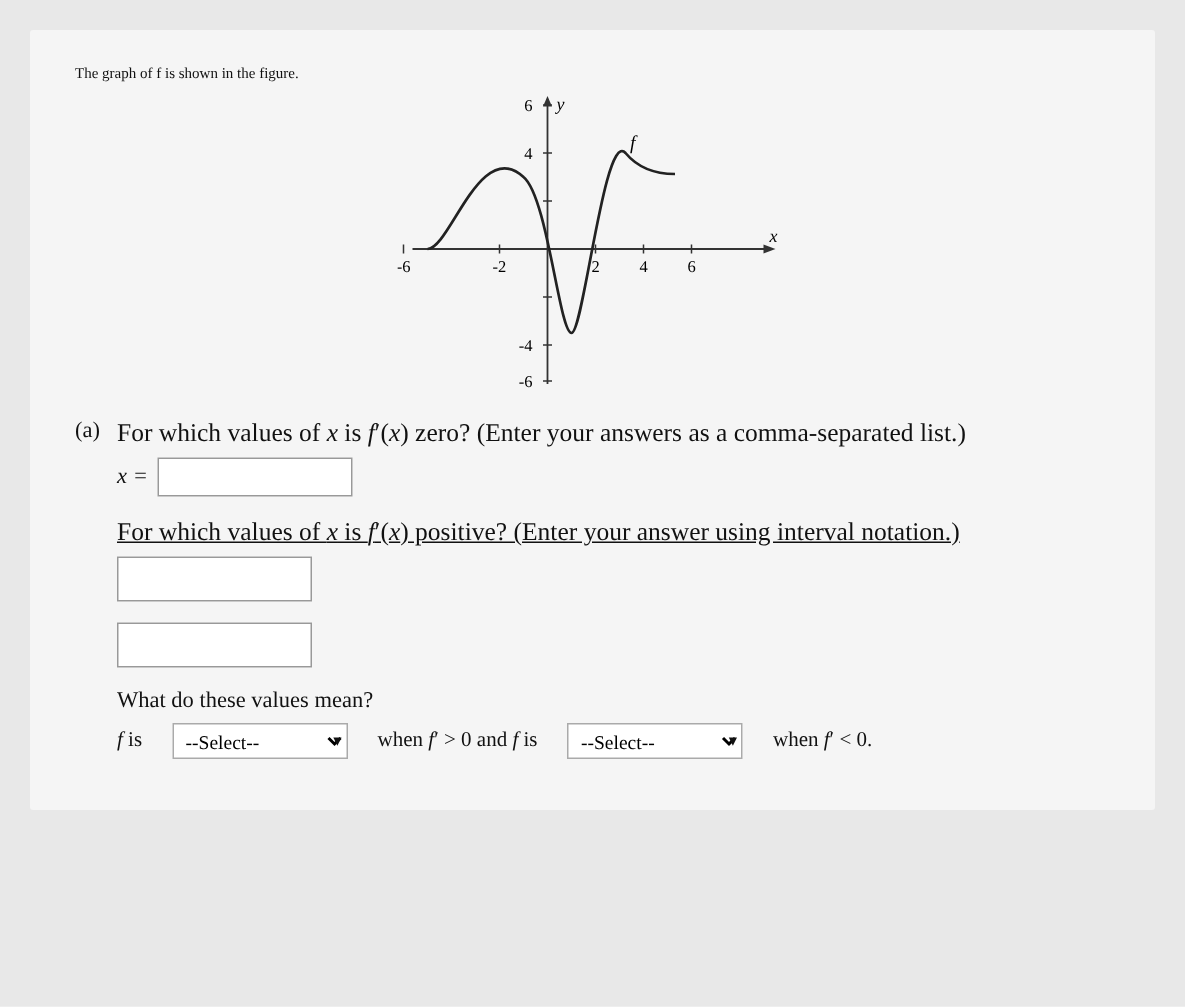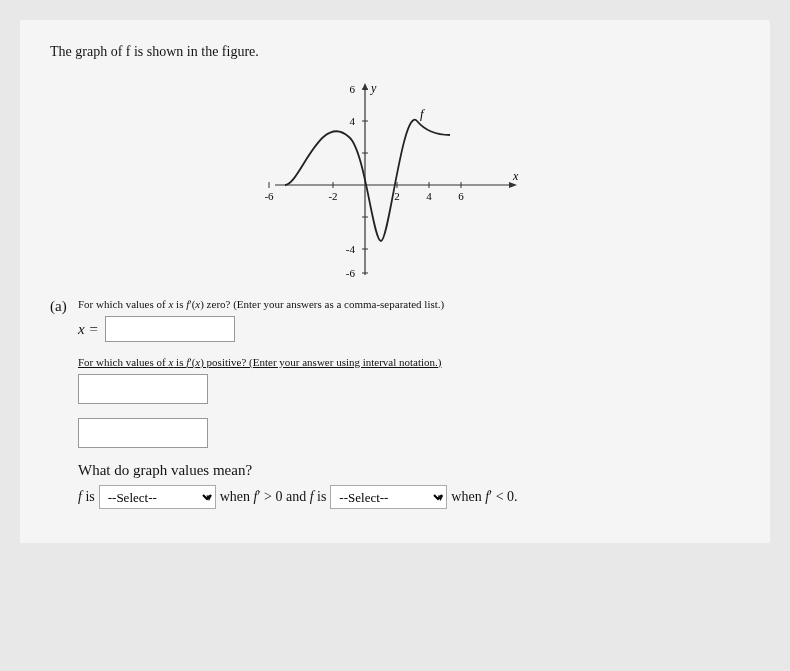--- a/index.html
+++ b/index.html
@@ -15,43 +15,43 @@
       justify-content: center;
       padding: 20px;
     }
     .page {
       background: #f5f5f5;
       width: 760px;
       padding: 24px 30px 30px 30px;
       border-radius: 2px;
     }
     .intro-text {
-      font-size: 14px;
-      margin-bottom: 20px;
+      font-size: 10px;
+      margin-bottom: 6px;
     }
     .graph-container {
       display: flex;
       justify-content: center;
       margin-bottom: 18px;
     }
     .graph-wrap {
       position: relative;
       width: 260px;
       height: 200px;
     }
     svg.graph {
       width: 260px;
       height: 200px;
     }
     .section {
       margin-bottom: 14px;
       padding-left: 30px;
     }
     .section-label {
-      font-size: 11px;
+      font-size: 17px;
       margin-bottom: 6px;
     }
     .input-field {
       border: 1px solid #aaa;
       background: #fff;
       height: 26px;
       width: 130px;
       display: inline-block;
       vertical-align: middle;
     }
@@ -69,21 +69,21 @@
     }
     .what-mean-text {
       font-size: 15px;
       margin-bottom: 6px;
     }
     .select-row {
       display: flex;
       align-items: center;
       font-size: 14px;
       flex-wrap: wrap;
-      gap: 4px;
+      gap: 20px;
     }
     .select-wrapper {
       position: relative;
       display: inline-block;
     }
     .select-wrapper::after {
       content: '▾';
       position: absolute;
       right: 4px;
       top: 50%;
@@ -186,21 +186,21 @@
           For which values of <span class="axis-label-italic">x</span> is <em>f</em>′(<em>x</em>) positive? (Enter your answer using interval notation.)
         </p>
         <input type="text" class="block-input" value="" style="height: 30px; width: 130px; border: 1px solid rgb(153, 153, 153); background: rgb(255, 255, 255); padding: 2px 4px; display: block; margin-top: 4px;">
       </div>
 
       <div class="section" style="padding-left:0; margin-top:14px;">
         <input type="text" class="block-input" value="" style="height: 30px; width: 130px; border: 1px solid rgb(153, 153, 153); background: rgb(255, 255, 255); padding: 2px 4px; display: block; margin-top: 4px;">
       </div>
 
       <div class="what-mean" style="padding-left:0; margin-top:14px;">
-        <p class="what-mean-text">What do graph values mean?</p>
+        <p class="what-mean-text">What do these values mean?</p>
         <div class="select-row">
           <span><em>f</em> is</span>
           <div class="select-wrapper">
             <select style="border:1px solid #aaa; background:#fff; height:24px; min-width:110px; font-size:13px; font-family:inherit; padding: 0 16px 0 4px; cursor:pointer;">
               <option>--Select--</option>
               <option>increasing</option>
               <option>decreasing</option>
               <option>concave up</option>
               <option>concave down</option>
             </select>

